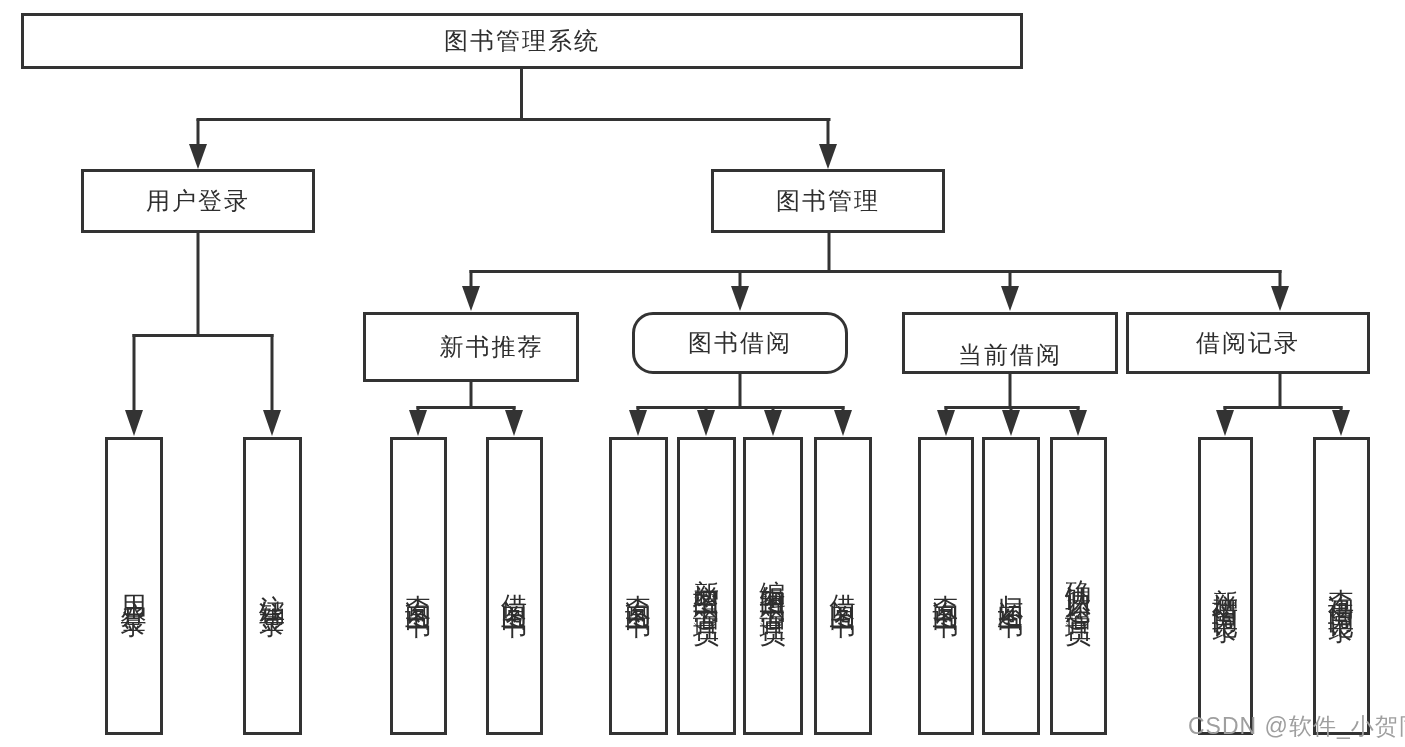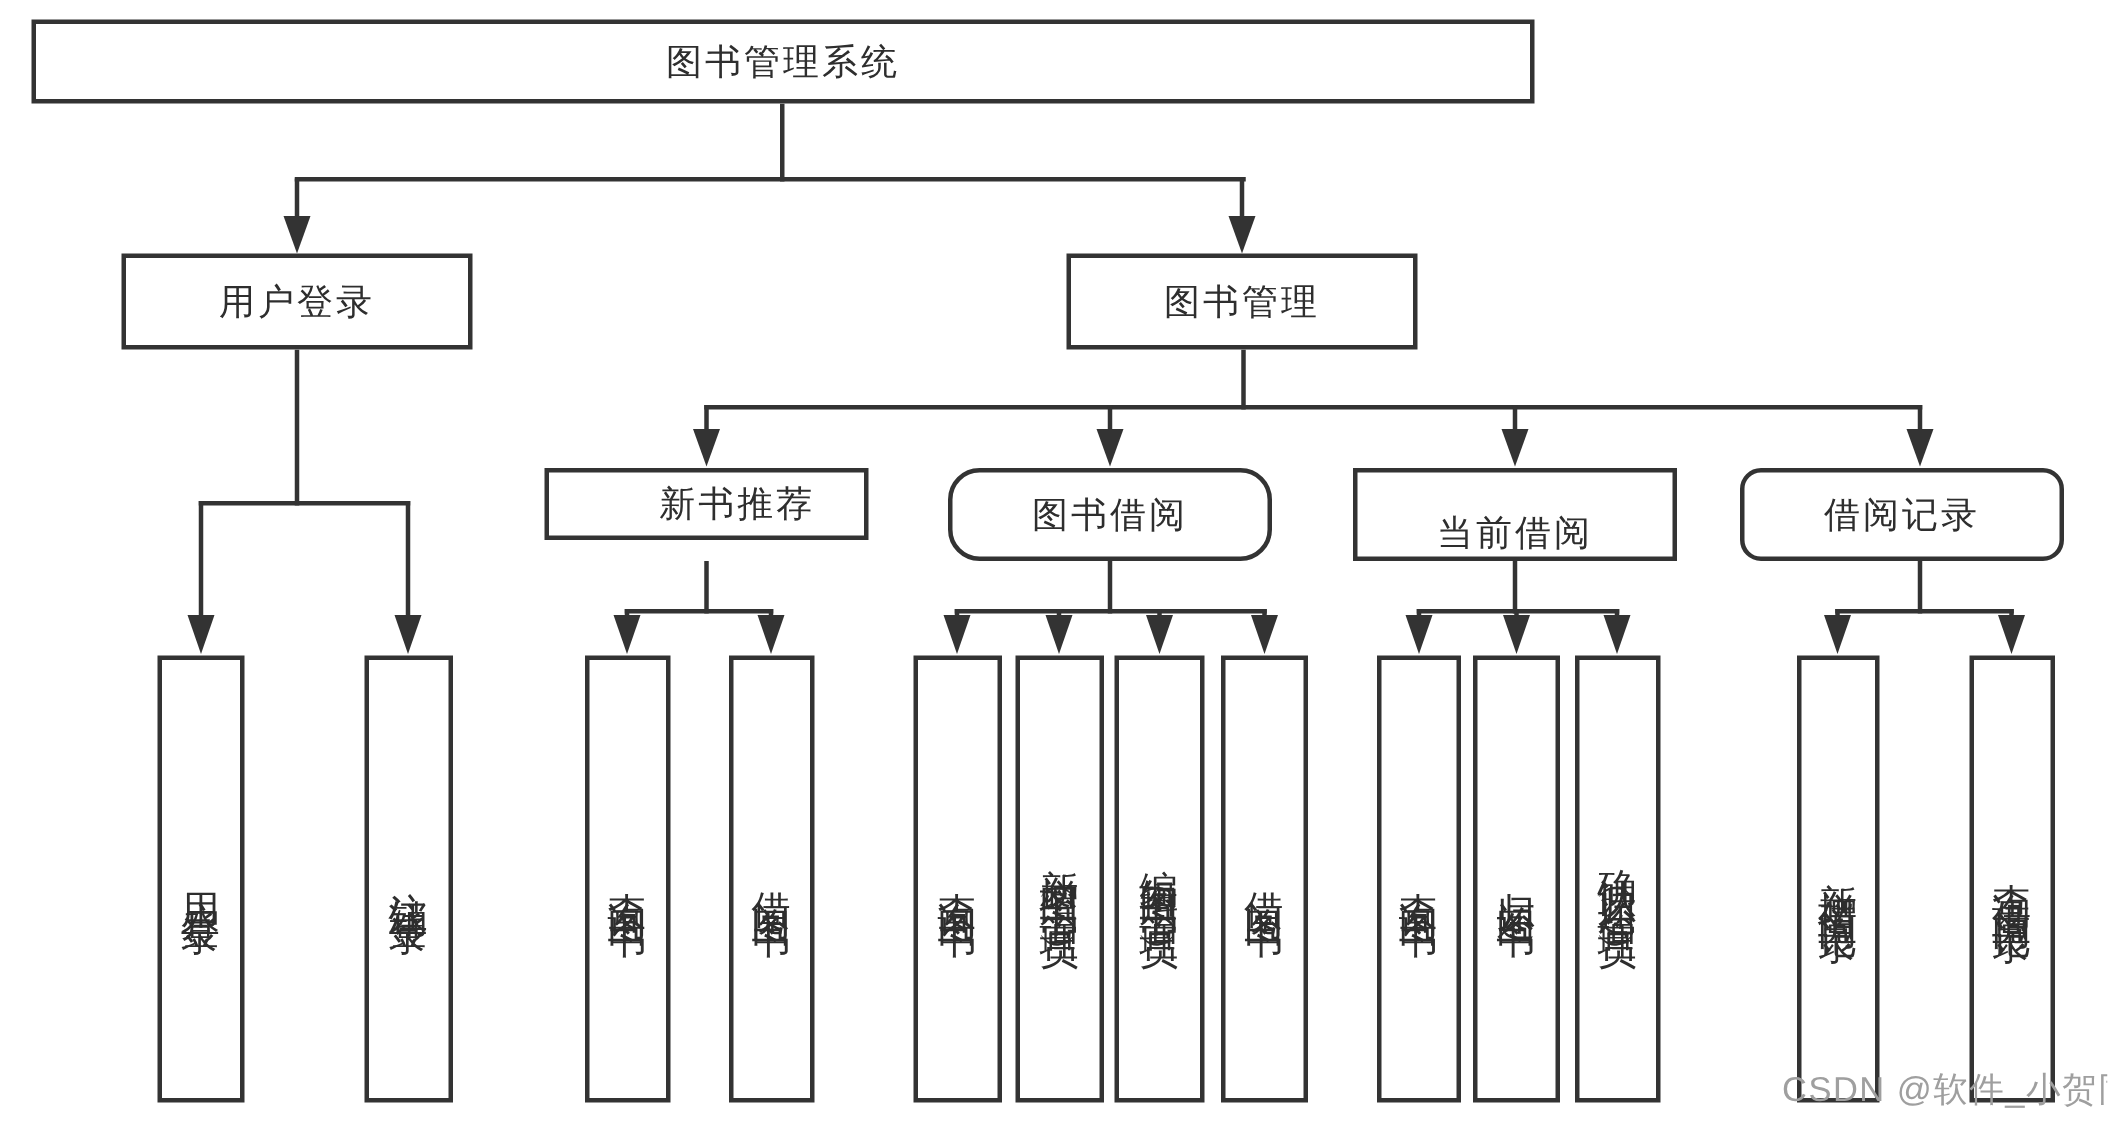--- a/index.html
+++ b/index.html
@@ -127,30 +127,30 @@
     <span class="h-label">图书管理系统</span>
   </div>
 
   <div class="node" style="left:81px; top:169px; width:234px; height:64px;">
     <span class="h-label">用户登录</span>
   </div>
   <div class="node" style="left:711px; top:169px; width:234px; height:64px;text-align:right;">
     <span class="h-label">图书管理</span>
   </div>
 
-  <div class="node" style="left:363px; top:312px; width:216px; height:48px;padding-left:41px;">
+  <div class="node" style="left:363px; top:312px; width:216px; height:70px;padding-left:41px;">
     <span class="h-label">新书推荐</span>
   </div>
   <div class="node" style="left:632px; top:312px; width:216px; height:62px;border-radius:21px;">
     <span class="h-label">图书借阅</span>
   </div>
   <div class="node" style="left:902px; top:312px; width:216px; height:62px;align-items:flex-end;">
     <span class="h-label">当前借阅</span>
   </div>
-  <div class="node" style="left:1160px; top:312px; width:216px; height:62px;border-radius:14px;">
+  <div class="node" style="left:1126px; top:312px; width:244px; height:62px;">
     <span class="h-label">借阅记录</span>
   </div>
 
   <div class="node" style="left:105px; top:437px; width:58px; height:298px;">
     <span class="v-label">用户登录</span>
   </div>
   <div class="node" style="left:243px; top:437px; width:59px; height:298px;">
     <span class="v-label">注销登录</span>
   </div>
 

